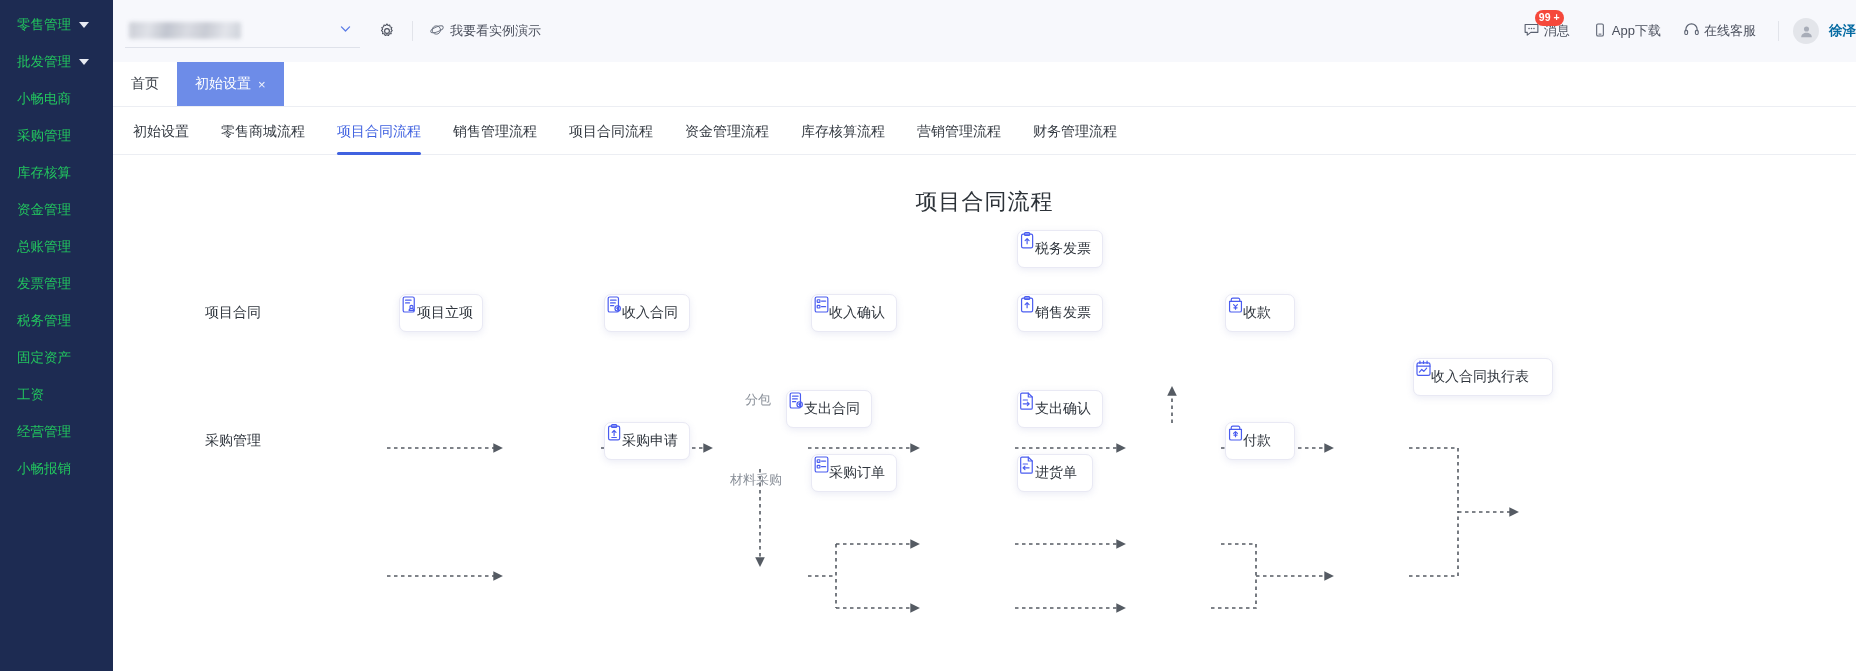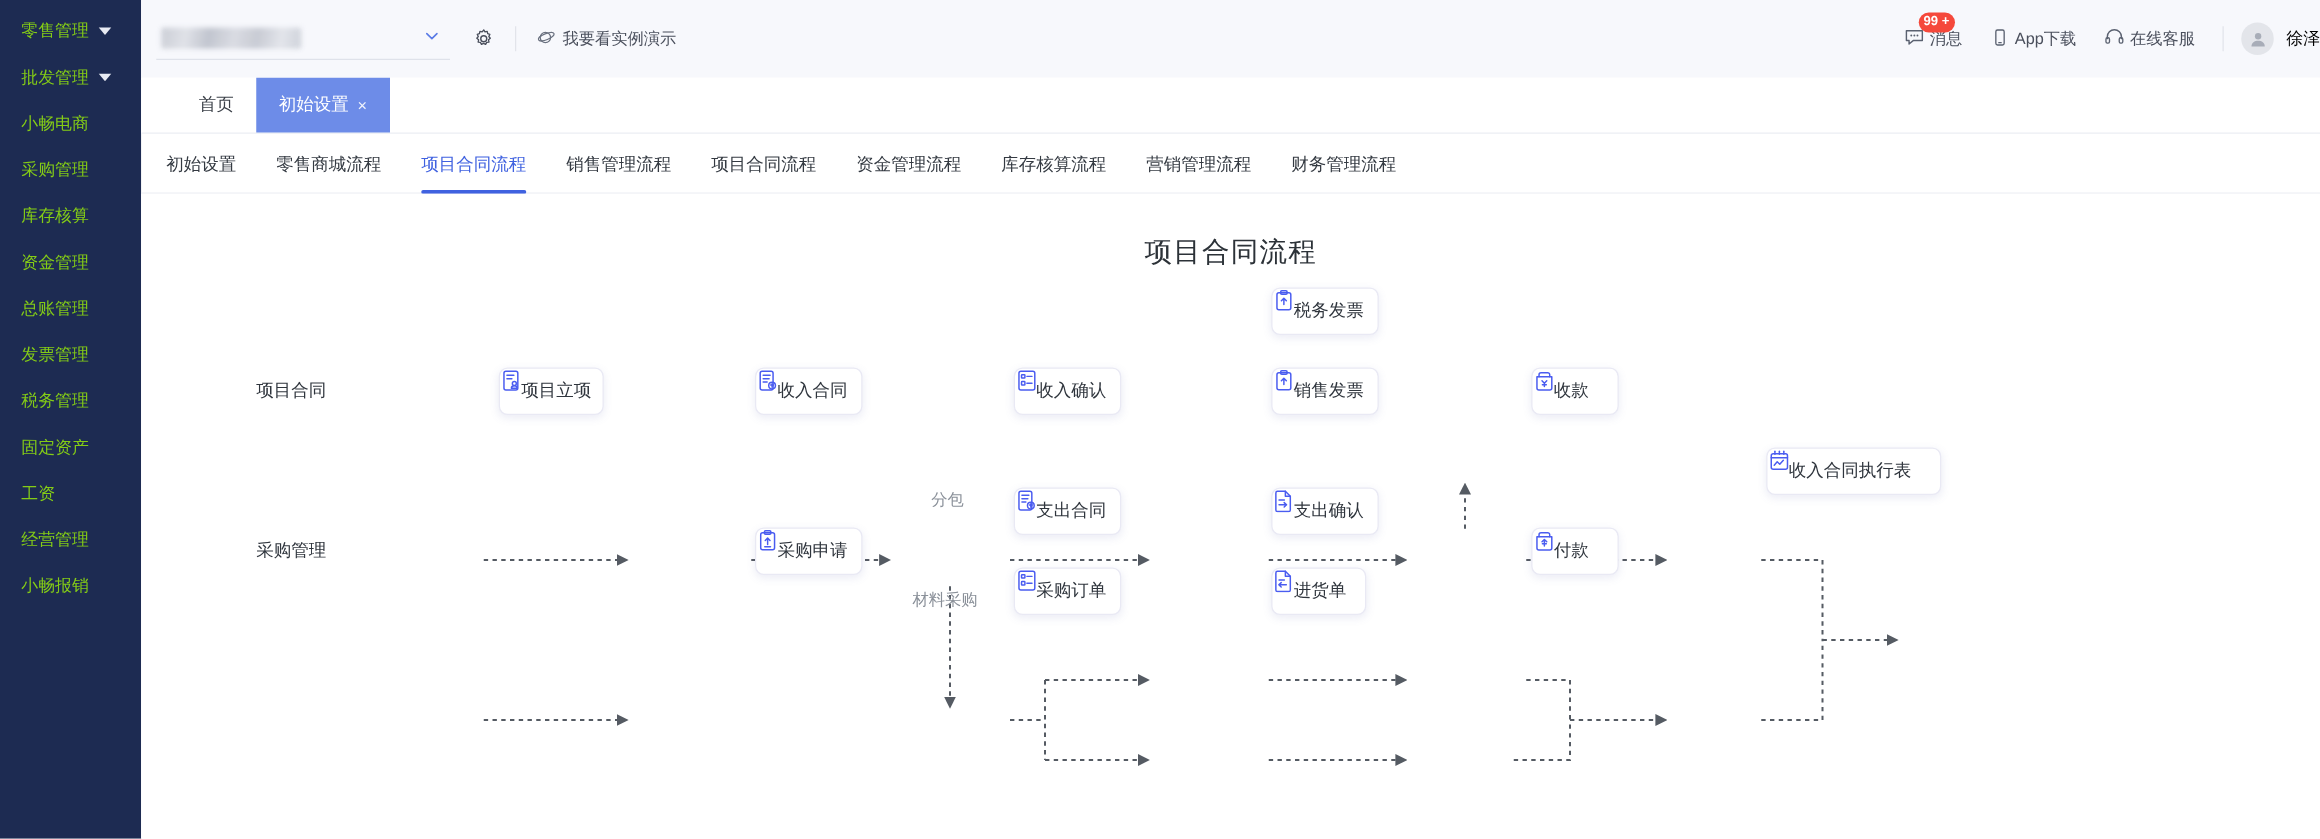--- a/index.html
+++ b/index.html
@@ -31,21 +31,21 @@
     color: #ffffff; font-size: 11.5px; letter-spacing: .2px;
     white-space: nowrap; overflow: hidden;
   }
   .brand-sub {
     color: #ffffff; font-size: 11px; font-weight: bold;
     margin-top: 3px; margin-left: 2px;
   }
   .side-list { padding-top: 6px; }
   .side-item {
     height: 37px; line-height: 37px;
-    color: #84cc16; font-size: 13.5px;
+    color: #22c55e; font-size: 13.5px;
     padding-left: 17px; white-space: nowrap;
     display: flex; align-items: center; gap: 5px;
     cursor: pointer;
   }
   .caret {
     width: 0; height: 0;
     border-left: 5px solid transparent;
     border-right: 5px solid transparent;
     border-top: 6px solid #e8ebf3;
     display: inline-block;
@@ -99,28 +99,27 @@
     background: #f5483b; color: #fff;
     font-size: 10.5px; line-height: 15px;
     height: 16px; min-width: 26px; padding: 0 4px;
     border-radius: 9px; text-align: center;
     font-weight: bold;
   }
   .avatar {
     width: 26px; height: 26px; border-radius: 50%;
     background: #e3e5ea; display: flex; align-items: center; justify-content: center;
   }
-  .user-name { color: #000000; font-size: 13.5px; margin-left: 6px; }
+  .user-name { color: #0369a1; font-size: 13.5px; margin-left: 6px; font-weight: bold; }
 
   
   .tabstrip {
     height: 45px; flex: 0 0 45px;
     background: #fff; display: flex; align-items: stretch;
     border-bottom: 1px solid #eceef3;
-    padding-left: 28px;
   }
   .ptab {
     min-width: 62px; padding: 0 18px;
     display: flex; align-items: center; justify-content: center;
     gap: 7px; font-size: 14px; color: #3c4149; cursor: pointer;
   }
   .ptab.active { background: #6d8ce8; color: #fff; }
   .ptab .x { font-size: 13px; opacity: .9; }
 
   
@@ -479,21 +478,21 @@
               <span>
                 <svg class="nicon" viewBox="0 0 24 24" width="19" height="19">
                   <rect x="4.5" y="4" width="14" height="17.2" rx="2" fill="none" stroke="#4a5cf0" stroke-width="1.5" stroke-linejoin="round" stroke-linecap="round"></rect>
                   <rect x="8.2" y="2" width="6.6" height="3.6" rx="1.2" fill="none" stroke="#4a5cf0" stroke-width="1.5" stroke-linejoin="round" stroke-linecap="round"></rect>
                   <path d="M11.5 9.5 v6.4 M9.1 11.8 l2.4-2.4 2.4 2.4" fill="none" stroke="#4a5cf0" stroke-width="1.5" stroke-linejoin="round" stroke-linecap="round"></path>
                   <line x1="8.6" y1="18.3" x2="14.4" y2="18.3" fill="none" stroke="#4a5cf0" stroke-width="1.5" stroke-linejoin="round" stroke-linecap="round"></line>
                 </svg>
               </span>
               <span class="nlabel">采购申请</span>
             </div>
-            <div class="node" style="left: 698px; top: 235px; width: 86px;">
+            <div class="node" style="left: 673px; top: 235px; width: 86px;">
               <span>
                 <svg class="nicon" viewBox="0 0 24 24" width="19" height="19">
                   <rect x="4" y="2.5" width="13" height="19" rx="2" fill="none" stroke="#4a5cf0" stroke-width="1.5" stroke-linejoin="round" stroke-linecap="round"></rect>
                   <line x1="7" y1="6.5" x2="14" y2="6.5" fill="none" stroke="#4a5cf0" stroke-width="1.5" stroke-linejoin="round" stroke-linecap="round"></line>
                   <line x1="7" y1="10" x2="13" y2="10" fill="none" stroke="#4a5cf0" stroke-width="1.5" stroke-linejoin="round" stroke-linecap="round"></line>
                   <line x1="7" y1="13.5" x2="11" y2="13.5" fill="none" stroke="#4a5cf0" stroke-width="1.5" stroke-linejoin="round" stroke-linecap="round"></line>
                   <circle cx="16" cy="17" r="3.4" fill="none" stroke="#4a5cf0" stroke-width="1.5" stroke-linejoin="round" stroke-linecap="round"></circle>
                   <path d="M16 15.2 v3.6 M14.6 16.5 h2.8" fill="none" stroke="#4a5cf0" stroke-width="1.5" stroke-linejoin="round" stroke-linecap="round"></path>
                 </svg>
               </span>

